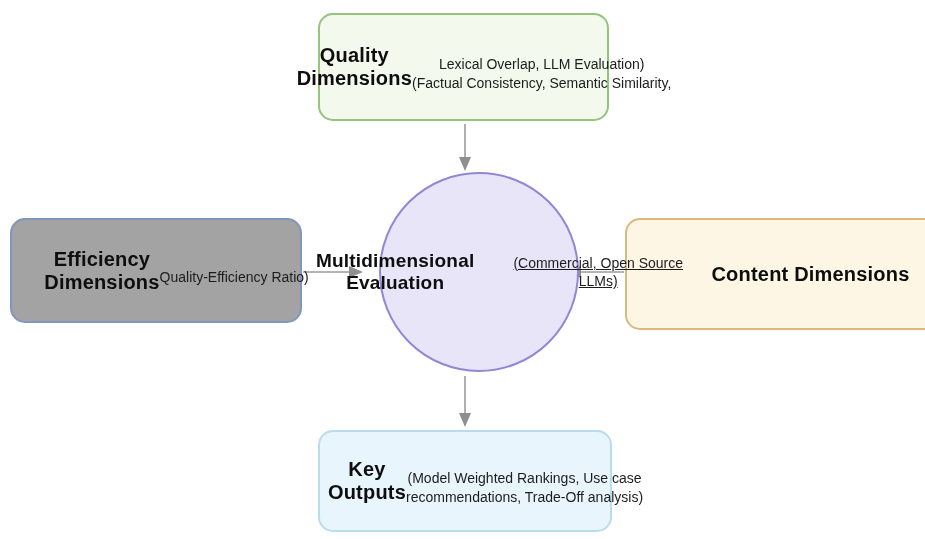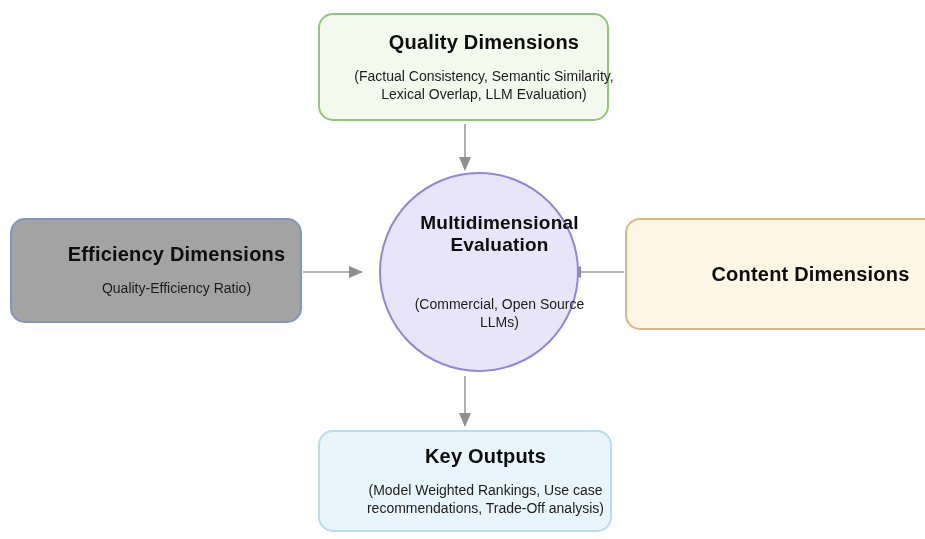--- a/index.html
+++ b/index.html
@@ -19,21 +19,20 @@
     position: absolute;
     left: 0;
     top: 0;
     width: 925px;
     height: 539px;
   }
   .node {
     position: absolute;
     box-sizing: border-box;
     display: flex;
-    flex-direction: column;
     align-items: center;
     justify-content: center;
     text-align: center;
     border: 2px solid #999;
     background: #fff;
     padding-left: 41px;
   }
   .node.box { border-radius: 15px; }
   .node.circle { border-radius: 50%; }
   .node-title {
@@ -43,21 +42,21 @@
     color: #0e0e0e;
     letter-spacing: 0.2px;
   }
   .circle .node-title { font-size: 19px; }
   .node-body {
     margin-top: 13px;
     font-size: 14px;
     line-height: 1.3;
     color: #1c1c1c;
   }
-  .circle .node-body { margin-top: 0; }
+  .circle .node-body { margin-top: 0; text-decoration: underline; }
   .content-box .node-body { margin-top: 9px; }
   .body-line { white-space: nowrap; }
   
   .quality-box    { left: 318px; top: 13px;  width: 291px; height: 108px; }
   .efficiency-box { left: 10px;  top: 218px; width: 292px; height: 105px; }
   .content-box    { left: 625px; top: 218px; width: 330px; height: 112px; }
   .outputs-box    { left: 318px; top: 430px; width: 294px; height: 102px; }
   .center-circle  { left: 379px; top: 172px; width: 200px; height: 200px; gap: 39px; }
 </style>
 </head>
@@ -80,22 +79,22 @@
     </g>
     <g>
       <line x1="624" y1="272" x2="580" y2="272" stroke-width="1.6" stroke="#9b9b9b"></line>
       <polygon points="567,272 581,266 581,278" fill="#8f8f8f"></polygon>
     </g>
   </svg>
 
   <div class="node box quality-box" style="background-color: rgb(243, 249, 236); border-color: rgb(148, 196, 126);">
     <div class="node-title">Quality Dimensions</div>
     <div class="node-body">
+      <div class="body-line">Lexical Overlap, LLM Evaluation)</div>
       <div class="body-line">(Factual Consistency, Semantic Similarity,</div>
-      <div class="body-line">Lexical Overlap, LLM Evaluation)</div>
     </div>
   </div>
 
   <div class="node box efficiency-box" style="background-color: #a3a3a3; border-color: rgb(128, 150, 189);">
     <div class="node-title">Efficiency Dimensions</div>
     <div class="node-body">
       <div class="body-line">Quality-Efficiency Ratio)</div>
     </div>
   </div>
 

